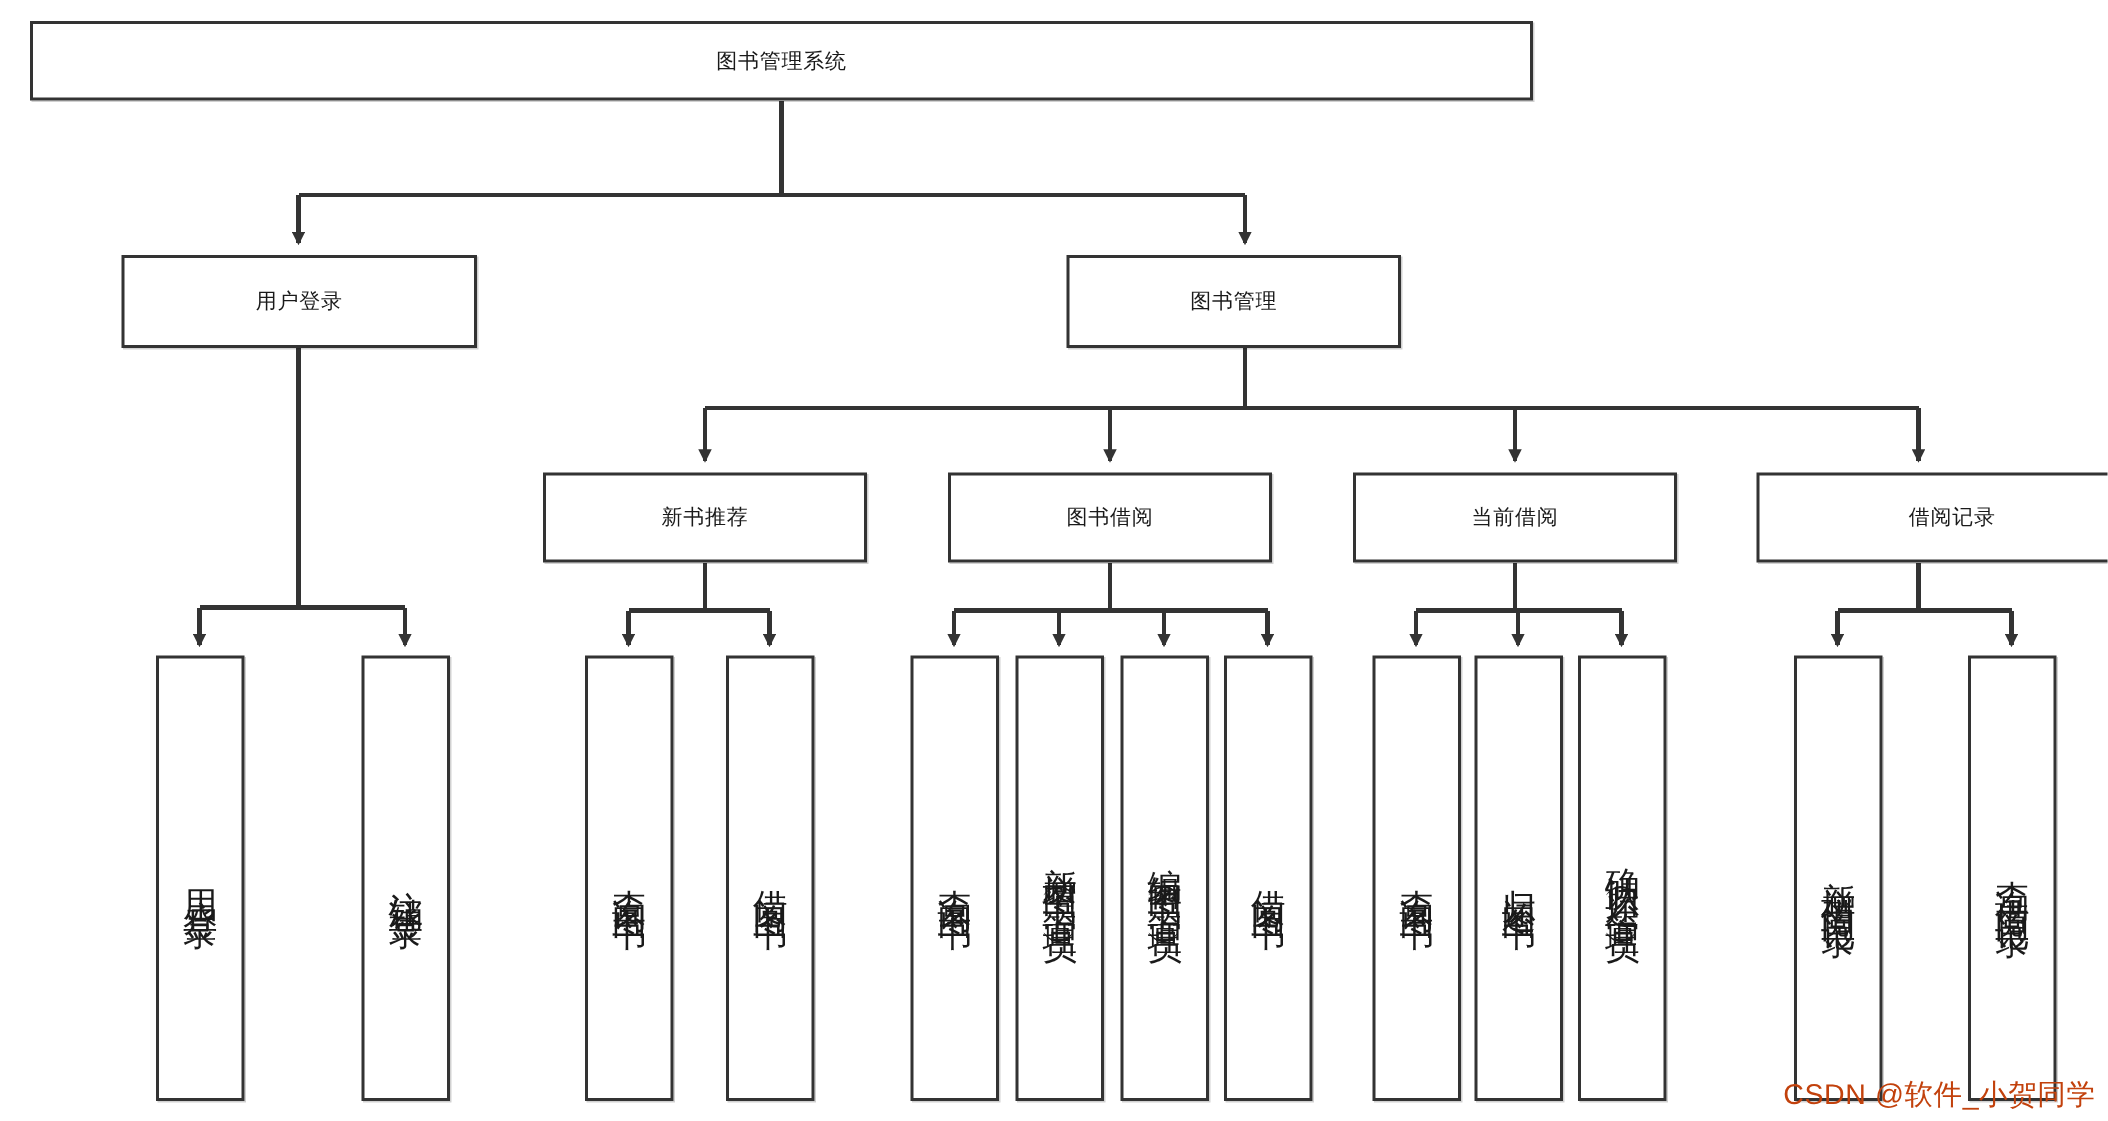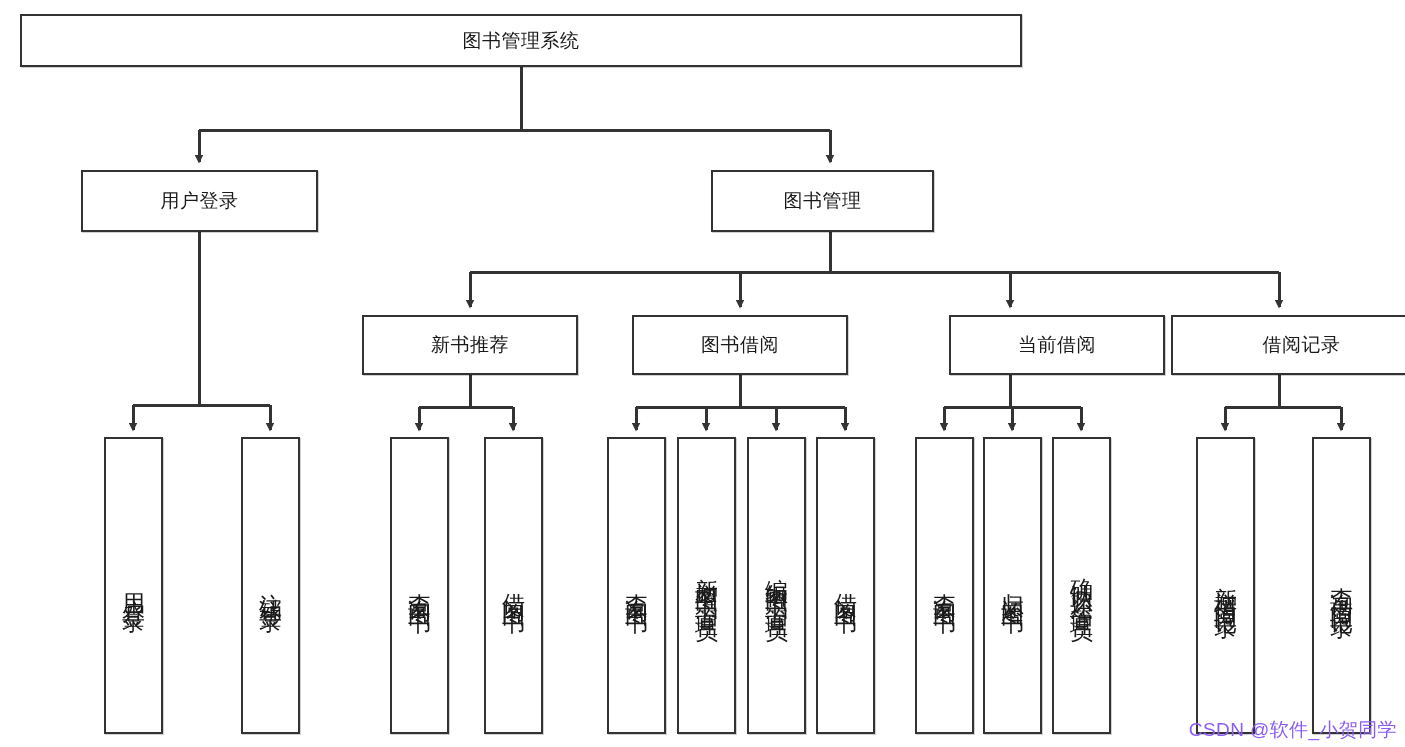--- a/index.html
+++ b/index.html
@@ -21,36 +21,36 @@
   .node-label{
     position:absolute;
     left:0;top:0;right:0;bottom:0;
     display:flex;align-items:center;justify-content:center;
     text-align:center;
     line-height:1.12;
     letter-spacing:0.5px;
   }
   
   .node-h .node-label{
-    font-size:19px;
+    font-size:14px;
   }
   
   .node-v .node-label{
     font-size:23px;
     writing-mode:vertical-rl;
     text-orientation:upright;
     letter-spacing:6px;
     line-height:1;
     padding-top:2px;
   }
   .watermark{
     position:absolute;
     right:8px;bottom:4px;
     font-size:19px;
-    color:#8b5cf6;
+    color:#c2410c;
     white-space:nowrap;
     user-select:none;
     letter-spacing:0.4px;
   }
 </style>
 </head>
 <body>
 
 <div id="diagram-root">
 
@@ -117,21 +117,21 @@
   </div>
 
   <div class="node-box node-h" style="left:362px;top:315px;width:216px;height:60px;">
     <span class="node-label">新书推荐</span>
   </div>
 
   <div class="node-box node-h" style="left:632px;top:315px;width:216px;height:60px;">
     <span class="node-label">图书借阅</span>
   </div>
 
-  <div class="node-box node-h" style="left:902px;top:315px;width:216px;height:60px;margin-left:47px;">
+  <div class="node-box node-h" style="left:902px;top:315px;width:216px;height:60px;">
     <span class="node-label">当前借阅</span>
   </div>
 
   <div class="node-box node-h" style="left:1171px;top:315px;width:261px;height:60px;">
     <span class="node-label">借阅记录</span>
   </div>
 
   <div class="node-box node-v" style="left:104px;top:437px;width:59px;height:297px;">
     <span class="node-label">用户登录</span>
   </div>

